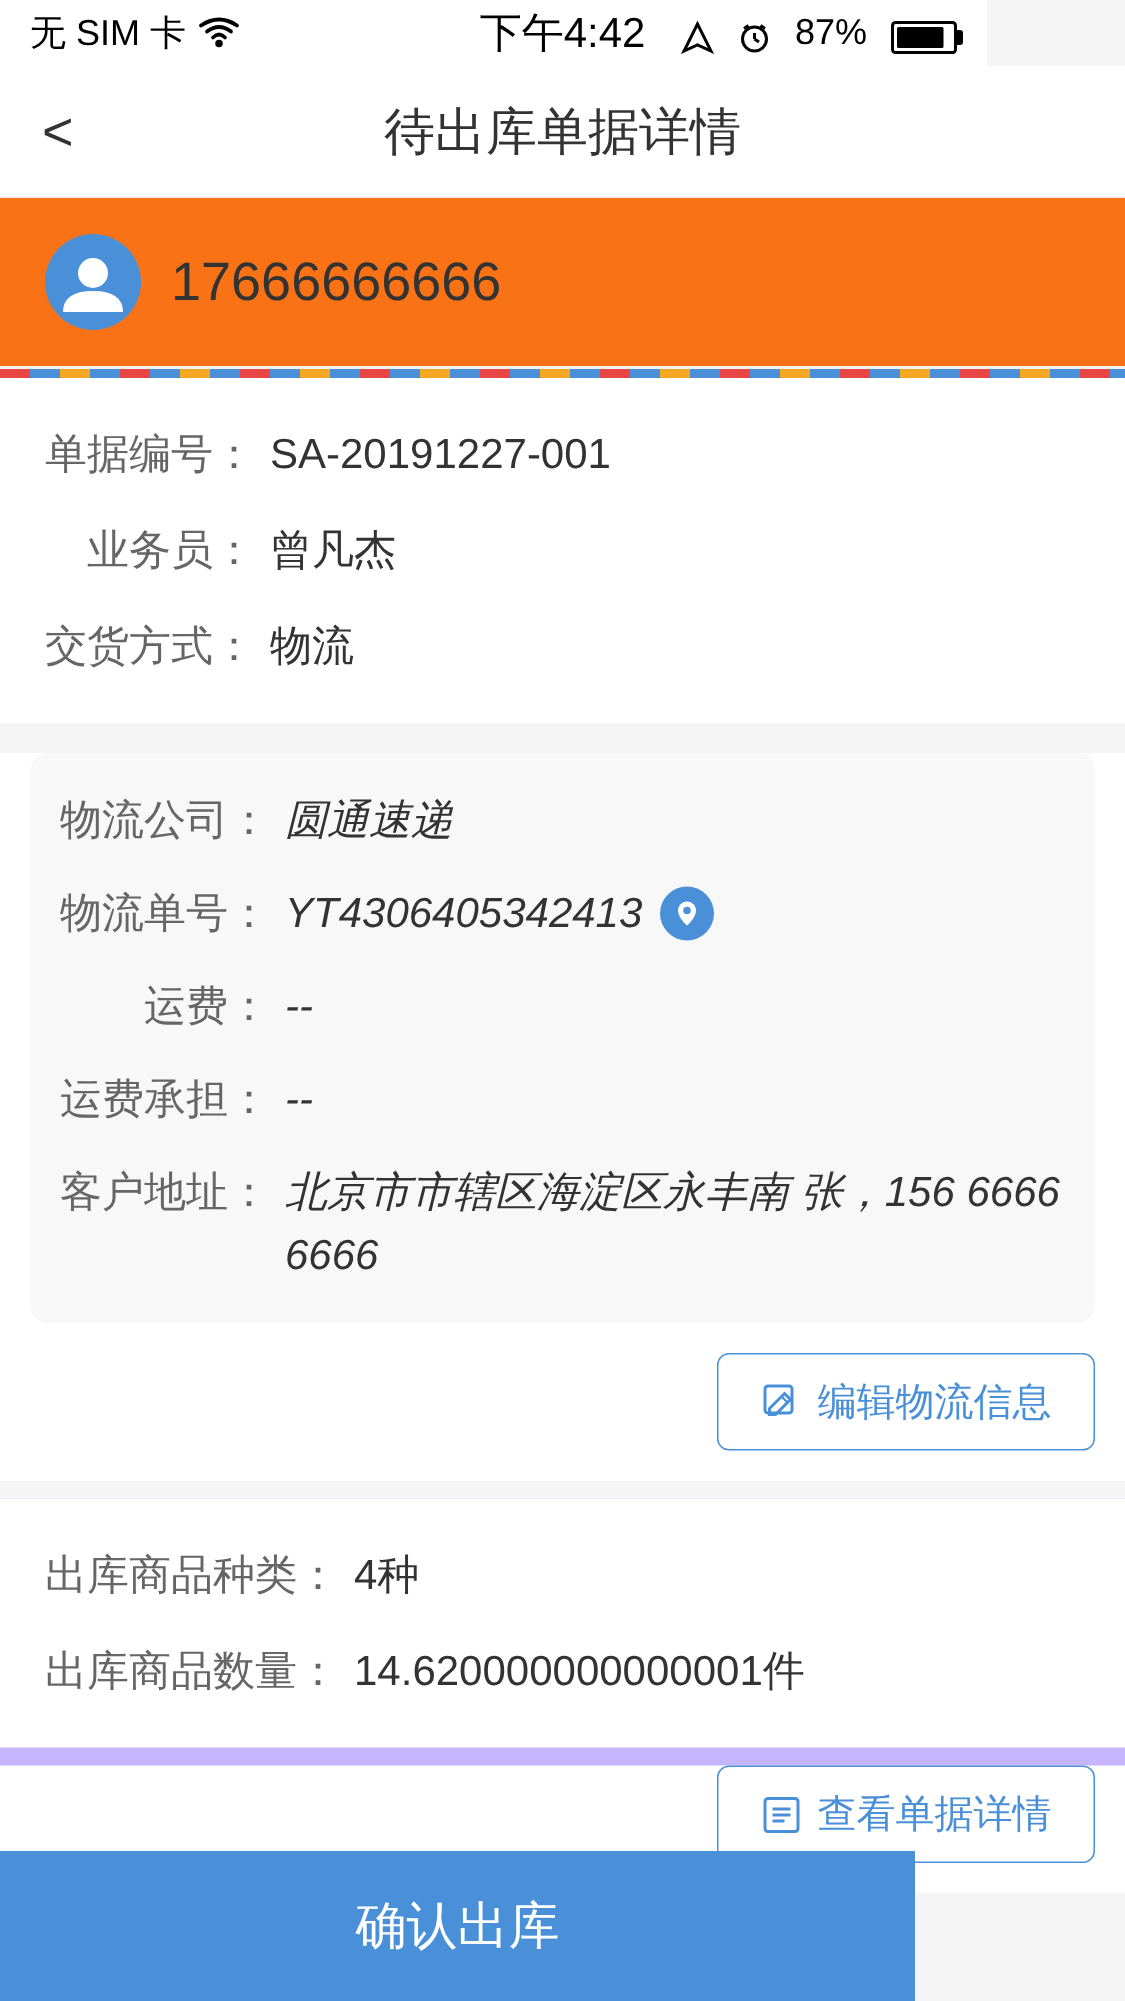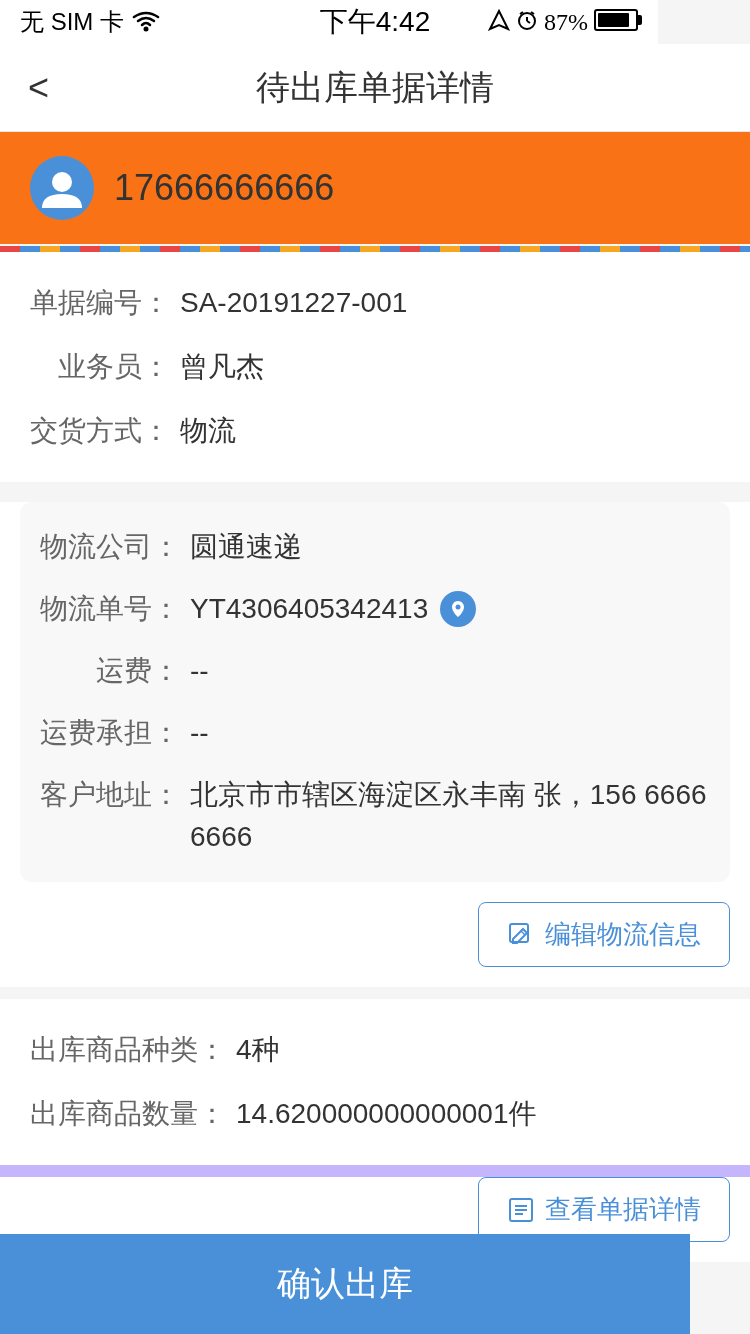--- a/index.html
+++ b/index.html
@@ -33,24 +33,23 @@
     }
     .status-center {
       font-size: 28px;
       font-weight: 500;
       position: absolute;
       left: 50%;
       transform: translateX(-50%);
     }
     .status-right {
       display: flex;
-      align-items: flex-start;
-      gap: 6px;
+      align-items: flex-end;
+      gap: 16px;
       font-size: 24px;
-      font-family: Liberation Serif, serif;
     }
     .battery-icon {
       width: 44px;
       height: 22px;
       border: 2px solid #000;
       border-radius: 3px;
       position: relative;
       display: inline-flex;
       align-items: center;
       padding: 2px;
@@ -191,20 +190,21 @@
       flex-shrink: 0;
     }
     .logistics-value {
       color: #333;
       font-size: 28px;
       margin-left: 10px;
       flex: 1;
       display: flex;
       align-items: center;
       gap: 12px;
+      font-style: italic;
     }
     .location-icon {
       width: 36px;
       height: 36px;
       background: #4a90d9;
       border-radius: 50%;
       display: inline-flex;
       align-items: center;
       justify-content: center;
       cursor: pointer;
@@ -263,21 +263,21 @@
     .spacer {
       height: 200px;
       background: #f5f5f5;
     }
 
     
     .bottom-bar {
       position: fixed;
       bottom: 0;
       left: 0;
-      width: 690px;
+      width: 610px;
       height: 100px;
       background: #4a90d9;
       display: flex;
       align-items: center;
       justify-content: center;
       cursor: pointer;
     }
     .bottom-btn-text {
       color: #fff;
       font-size: 34px;

